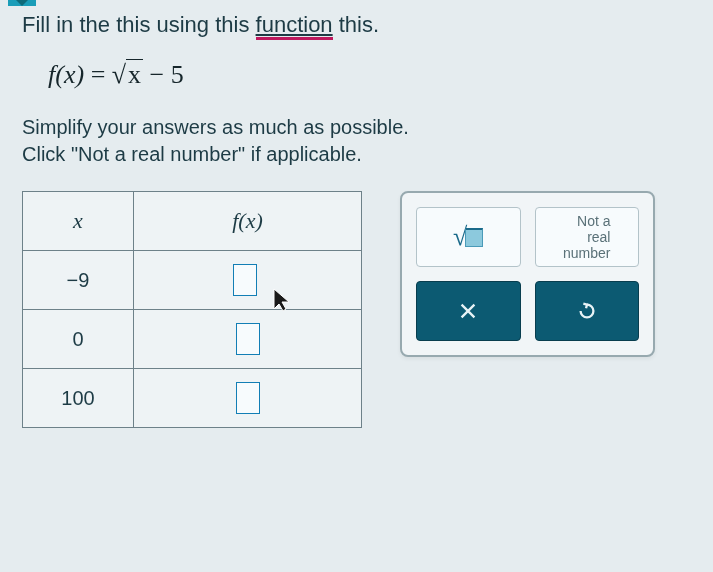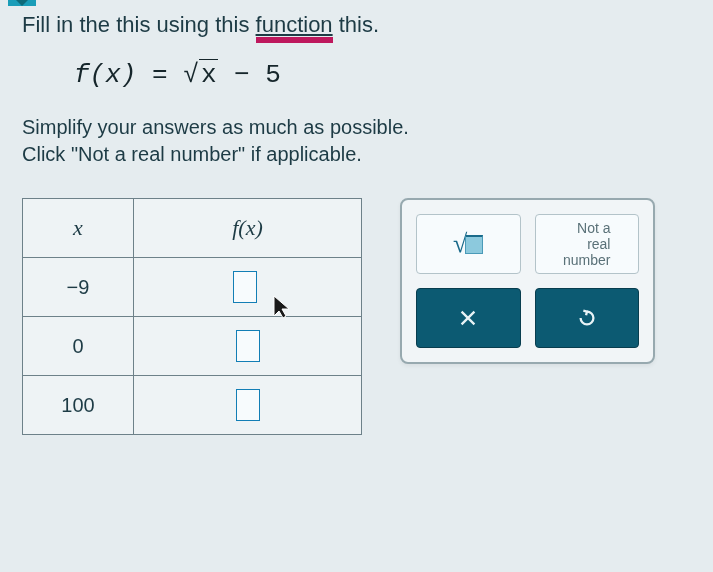--- a/index.html
+++ b/index.html
@@ -26,46 +26,46 @@
   }
   .instruction {
     font-size: 22px;
     font-weight: 500;
     color: #1d3b45;
     margin: 4px 0 22px 0;
   }
   .instruction .underlined {
     text-decoration: underline;
     text-decoration-color: #1d3b45;
-    border-bottom: 6px solid #be185d;
+    border-bottom: 3px solid #be185d;
   }
   .formula {
     font-size: 26px;
-    font-family: Liberation Mono, monospace;
+    font-family: Liberation Serif, serif;
     font-style: italic;
-    margin: 10px 0 24px 52px;
+    margin: 10px 0 24px 26px;
     color: #16262b;
   }
   .formula .sqrt {
     font-style: normal;
     position: relative;
     display: inline-block;
   }
   .formula .sqrt-sign {
     font-style: normal;
   }
   .formula .sqrt-body {
     border-top: 1.5px solid #16262b;
     padding: 0 2px;
   }
   .simplify {
     font-size: 20px;
     color: #1d3b45;
     line-height: 1.35;
-    margin-bottom: 30px;
+    margin-bottom: 23px;
   }
   .main-row {
     display: flex;
     align-items: flex-start;
     gap: 38px;
   }
   .func-table {
     border-collapse: collapse;
     width: 340px;
     background: #eef3f5;

